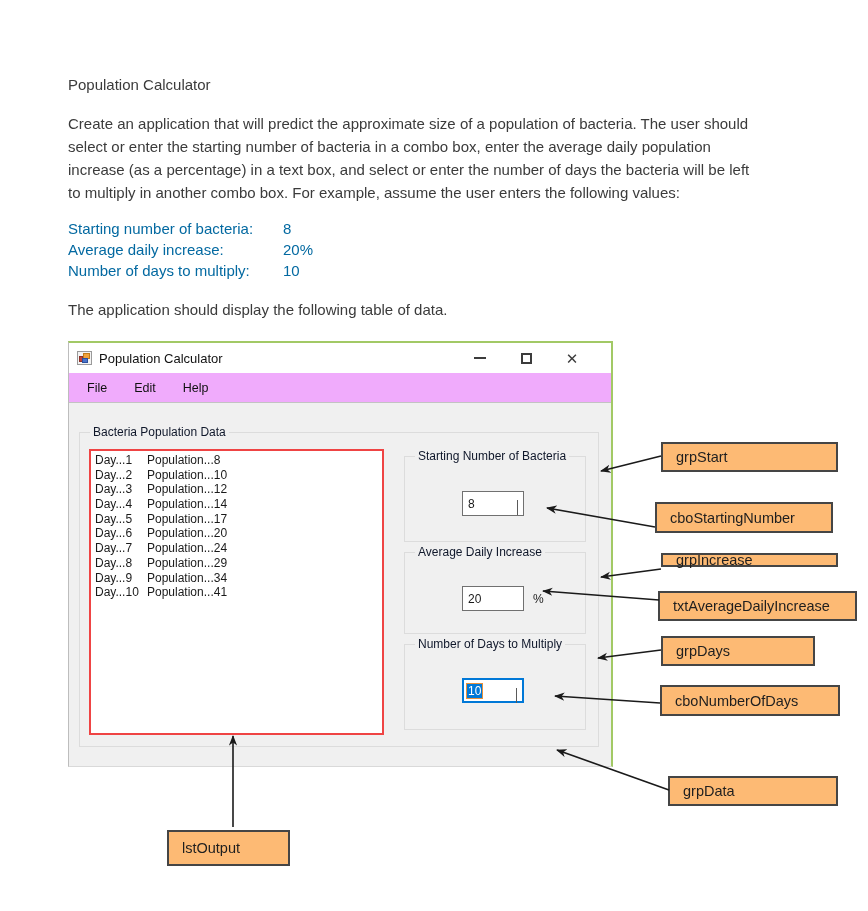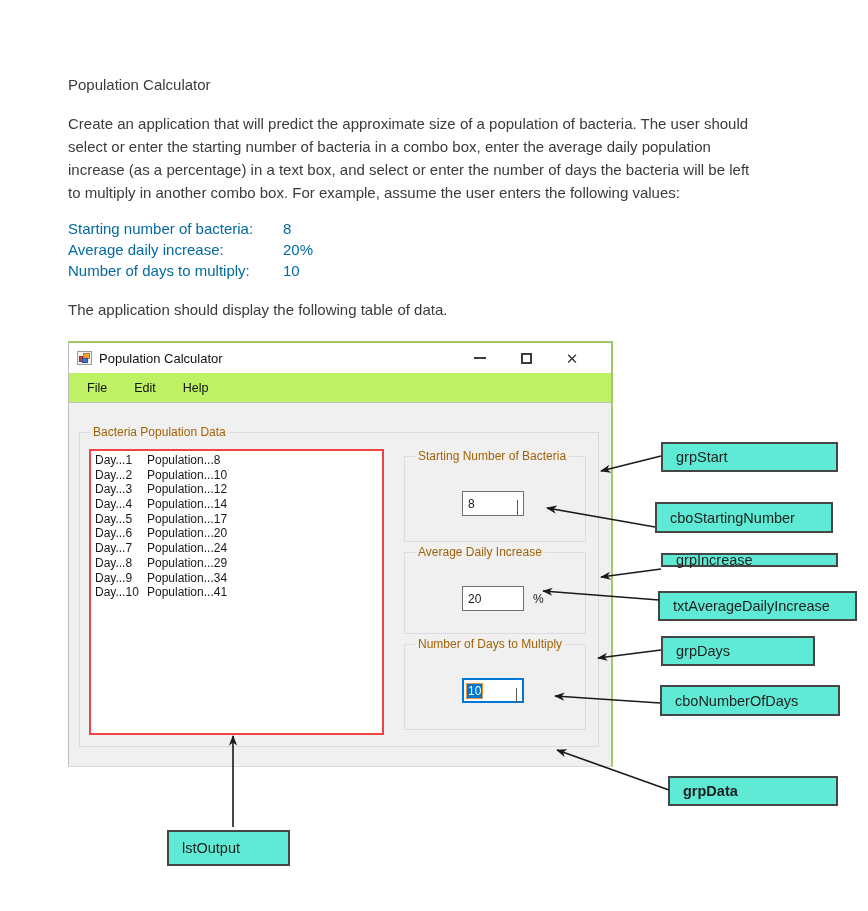--- a/index.html
+++ b/index.html
@@ -29,28 +29,28 @@
   .blk-orange { right:1px; top:1px; width:7px; height:6px; background:#f0a23c; border:1px solid #c27a18; }
   .blk-blue   { left:4px; bottom:1px; width:6px; height:5px; background:#4a74c9; border:1px solid #2c4f9e; }
   .win-title { font-size:13px; color:#111; margin-left:7px; }
   .win-btns { position:absolute; right:0; top:0; height:30px; display:flex; align-items:center; }
   .win-btn { width:46px; height:30px; display:flex; align-items:center; justify-content:center; }
   .min-glyph { width:12px; height:2px; background:#3c3c3c; }
   .max-glyph { width:11px; height:11px; border:2px solid #3c3c3c; }
   .close-glyph { font-size:15px; color:#3c3c3c; line-height:1; }
   .btn-close-wrap { margin-right:16px; }
 
-  .menubar { position:absolute; left:0; top:30px; width:100%; height:30px; background:#bef264;
+  .menubar { position:absolute; left:0; top:30px; width:100%; height:30px; background:#f0abfc;
              border-bottom:1px solid #c3c3c3; display:flex; align-items:center; padding-left:18px; }
   .menu-item { font-size:12.5px; color:#111; margin-right:27px; }
 
   .client { position:absolute; left:0; top:61px; width:100%; bottom:0; background:#f0f0f0; }
 
   .groupbox { position:absolute; border:1px solid #dcdcdc; }
-  .grouplabel { position:absolute; top:-8px; left:10px; font-size:12px; color:#a16207;
+  .grouplabel { position:absolute; top:-8px; left:10px; font-size:12px; color:#0f172a;
                 background:#f0f0f0; padding:0 3px; white-space:nowrap; }
 
   #grpData  { left:10px;  top:89px;  width:520px; height:315px; }
   #grpStart { left:335px; top:113px; width:182px; height:86px; }
   #grpIncrease { left:335px; top:209px; width:182px; height:82px; }
   #grpDays  { left:335px; top:301px; width:182px; height:86px;padding-left:8px; }
 
   #lstOutput { position:absolute; left:20px; top:106px; width:295px; height:286px;
                background:#fff; border:2px solid #ef4444; padding:2px 0 0 4px; overflow:hidden; }
   .lb-row { display:flex; height:14.7px; font-size:12px; color:#1a1a1a; }
@@ -62,30 +62,30 @@
   #cboStartingNumber { left:393px; top:148px; }
   #txtAverageDailyIncrease { left:393px; top:243px; }
   #cboNumberOfDays { left:393px; top:335px; border:2px solid #0078d7; padding-left:3px; }
   .chev-wrap { position:absolute; right:5px; top:8px; }
   .chev { width:7px; height:7px; border-right:1.5px solid #5a5a5a; border-bottom:1.5px solid #5a5a5a;
           transform:rotate(45deg); }
   .sel-text { background:#0078d7; color:#fff; outline:1px solid #e8913c; padding:0 1px; }
   .pct { position:absolute; left:464px; top:249px; font-size:12px; color:#1a1a1a; }
 
   
-  .callout { position:absolute; background:#5eead4; border:2px solid #454545;
+  .callout { position:absolute; background:#fdba74; border:2px solid #454545;
              display:flex; align-items:center; padding-left:13px;
              font-size:14.5px; color:#1f1f1f; white-space:nowrap; }
   #co-grpStart { left:661px; top:442px; width:177px; height:30px; }
   #co-cboStartingNumber { left:655px; top:502px; width:178px; height:31px; }
   #co-grpIncrease { left:661px; top:553px; width:177px; height:14px; }
   #co-txtAverageDailyIncrease { left:658px; top:591px; width:199px; height:30px; }
   #co-grpDays { left:661px; top:636px; width:154px; height:30px; }
   #co-cboNumberOfDays { left:660px; top:685px; width:180px; height:31px; }
-  #co-grpData { left:668px; top:776px; width:170px; height:30px;font-weight:bold; }
+  #co-grpData { left:668px; top:776px; width:170px; height:30px; }
   #co-lstOutput { left:167px; top:830px; width:123px; height:36px; }
 
   .overlay { position:absolute; left:0; top:0; pointer-events:none; }
   .overlay line { stroke:#1a1a1a; stroke-width:1.6; }
 </style>
 </head>
 <body>
 
 <div id="page">
 

